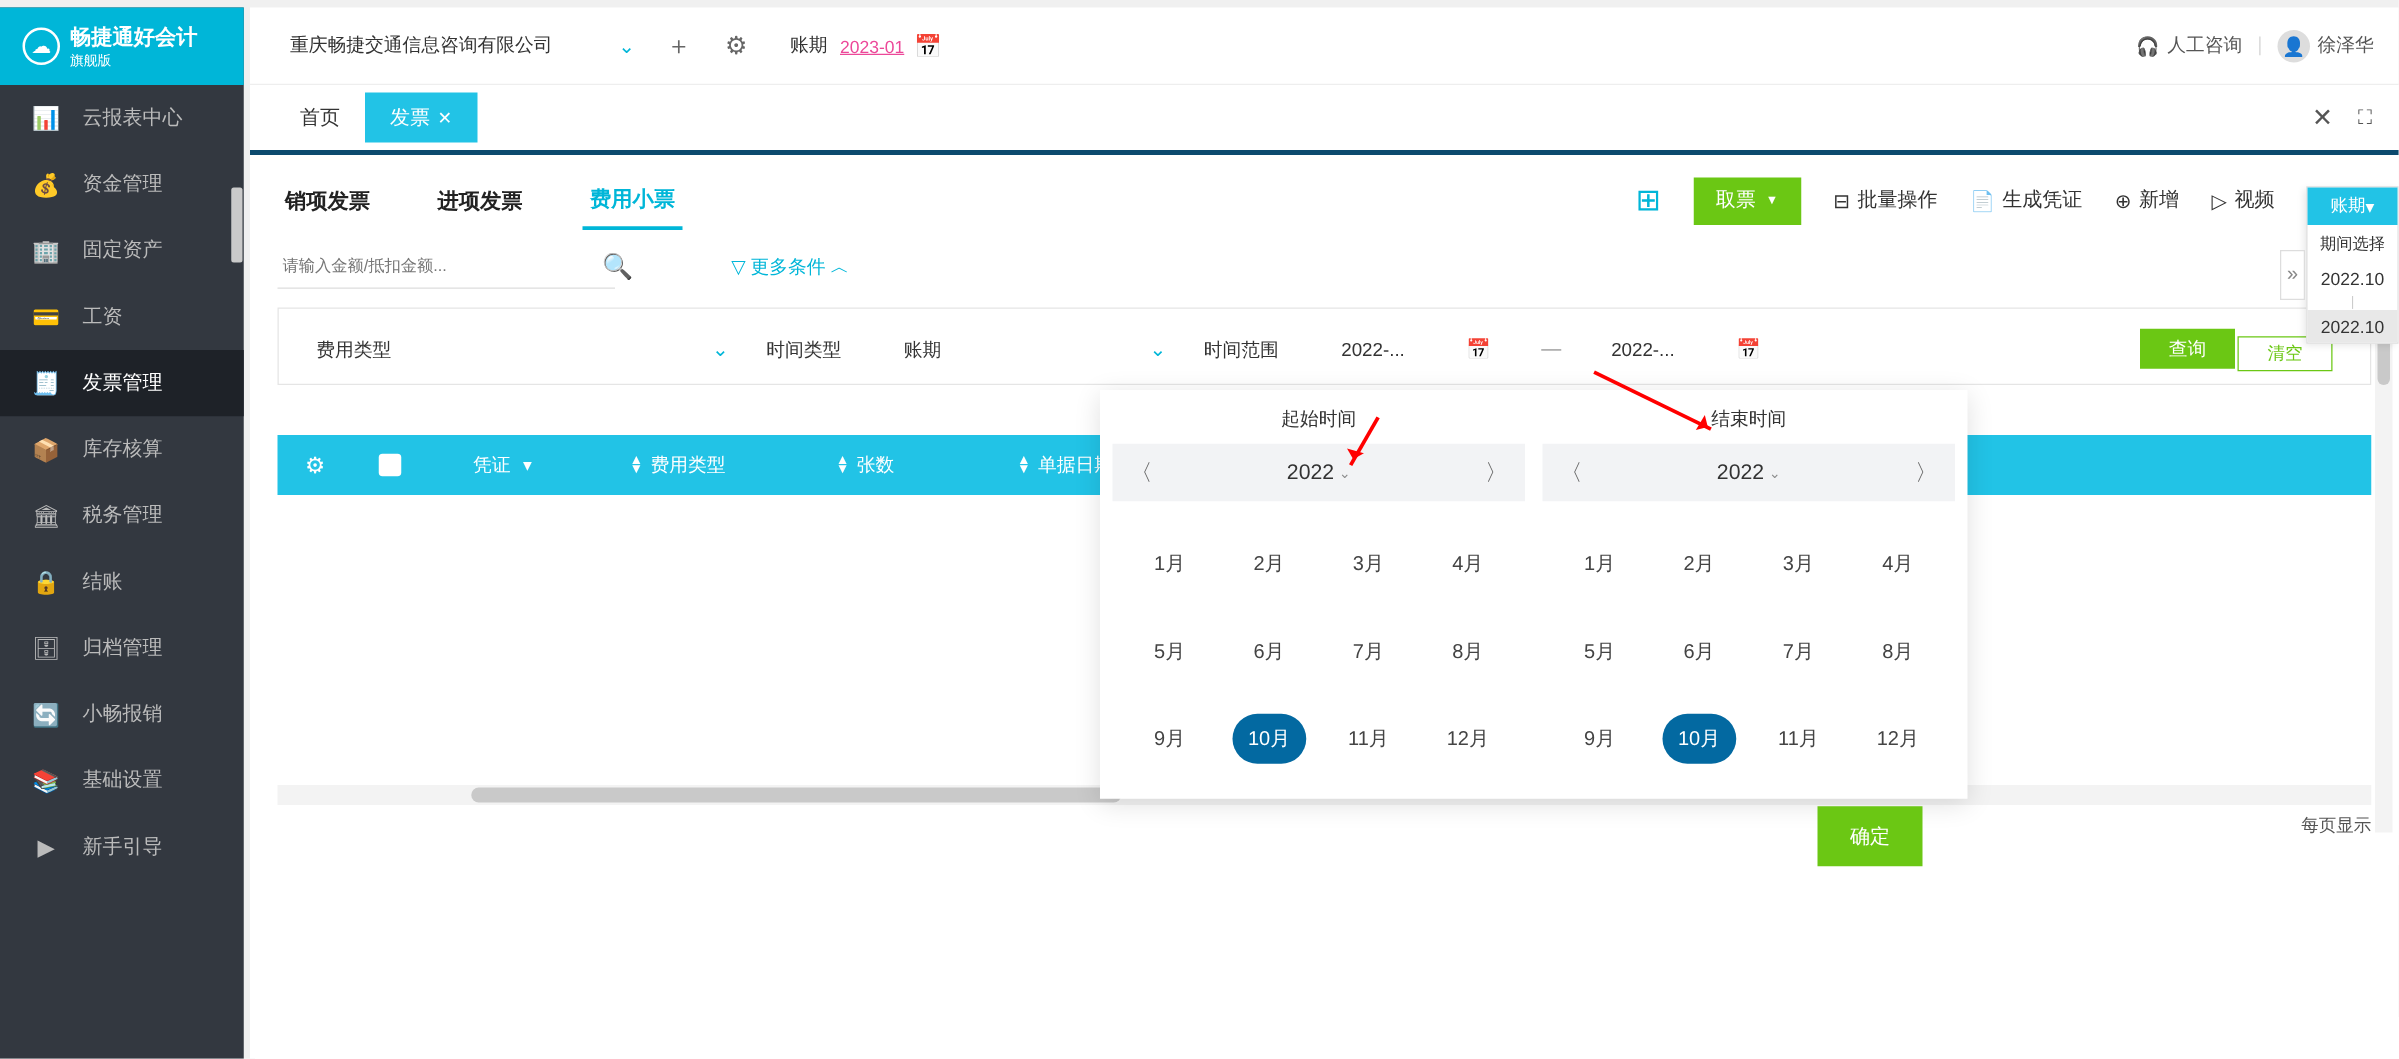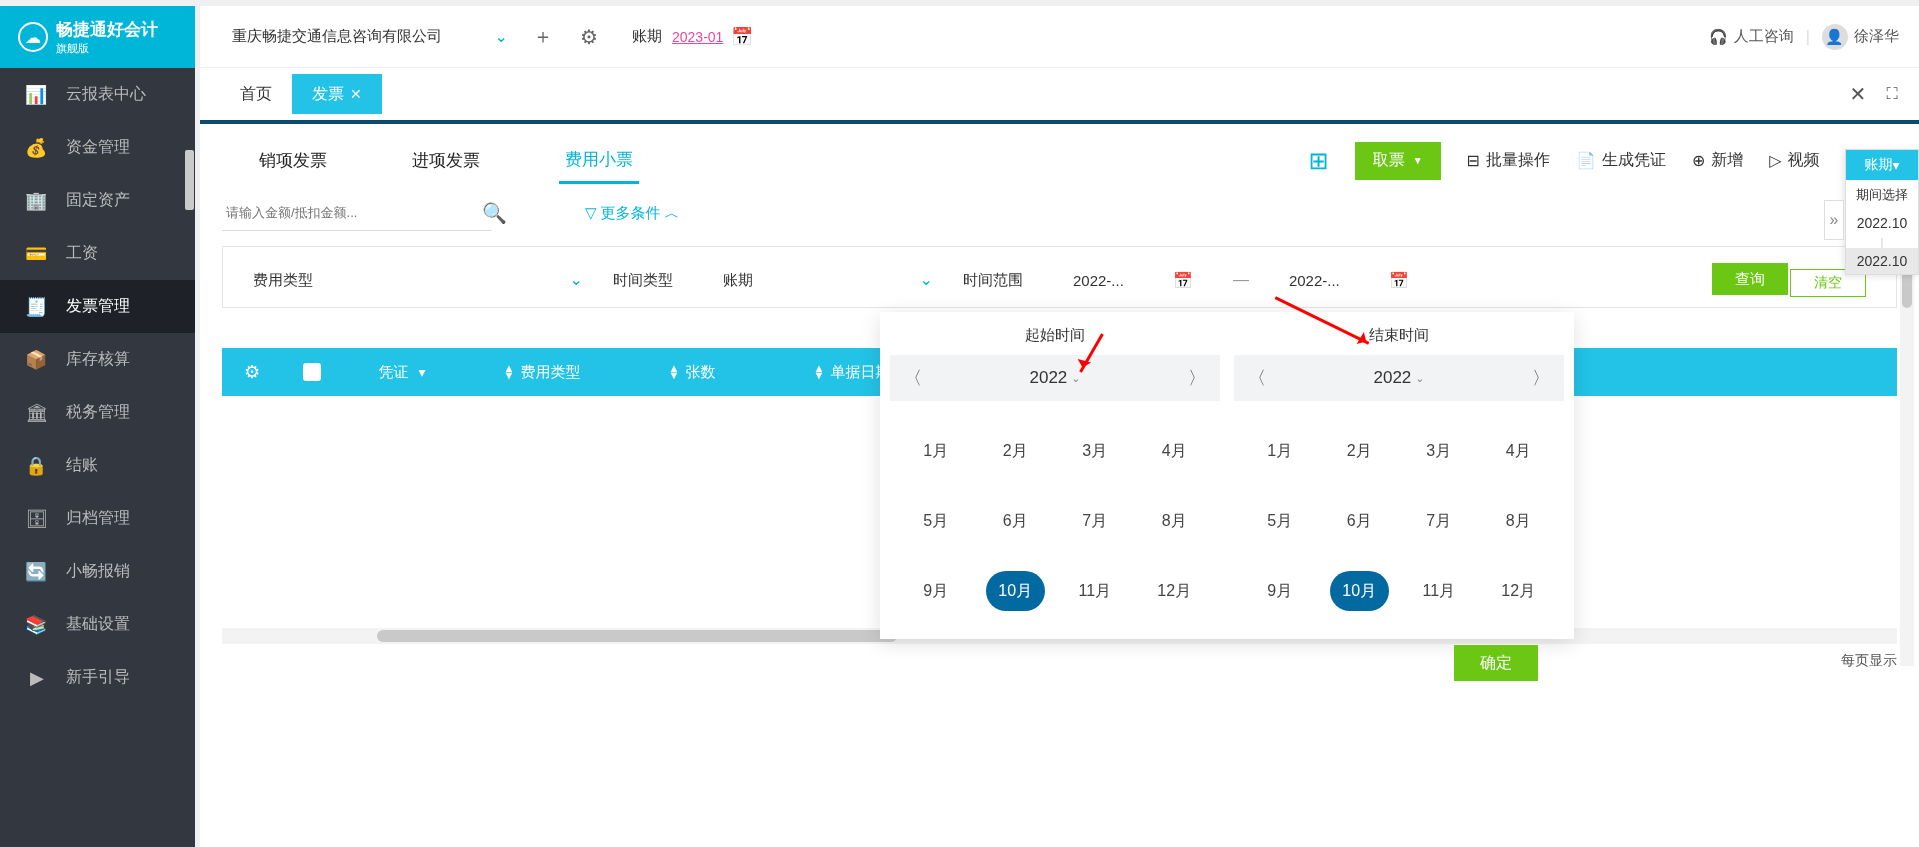--- a/index.html
+++ b/index.html
@@ -31,21 +31,21 @@
 .tabs { height: 56px; display: flex; align-items: center; padding-left: 20px; background: #fff; border-bottom: 4px solid #0c4a6e; }
 .tab { padding: 0 20px; height: 40px; display: flex; align-items: center; font-size: 16px; color: #333; cursor: pointer; }
 .tab.active { background: #22c3e6; color: #fff; }
 .tab-close { margin-left: 6px; font-size: 14px; }
 .tabs-right { margin-left: auto; display: flex; align-items: center; padding-right: 10px; }
 .close-x { width: 34px; height: 34px; display: flex; align-items: center; justify-content: center; font-size: 20px; color: #555; cursor: pointer; }
 .expand { width: 34px; height: 34px; display: flex; align-items: center; justify-content: center; font-size: 16px; color: #555; cursor: pointer; }
 
 .content { padding: 14px 22px; background: #fff; position: relative; }
 .subtabs { display: flex; align-items: center; height: 46px; border-bottom: 1px solid transparent; }
-.subtab { padding: 0 6px; margin-right: 42px; font-size: 17px; color: #222; font-weight: 400; height: 46px; display: flex; align-items: center; cursor: pointer; margin-left: 31px; }
+.subtab { padding: 0 6px; margin-right: 42px; font-size: 17px; color: #222; font-weight: 700; height: 46px; display: flex; align-items: center; cursor: pointer; }
 .subtab.active { color: #00b6d8; border-bottom: 3px solid #00b6d8; }
 .subtabs-actions { margin-left: auto; display: flex; align-items: center; gap: 26px; }
 .qr-icon { color: #00b6d8; font-size: 24px; }
 .btn-green { background: #6bc714; color: #fff; height: 38px; padding: 0 18px; display: flex; align-items: center; font-size: 16px; border: none; cursor: pointer; }
 .btn-green .tri { margin-left: 8px; font-size: 10px; }
 .action-link { display: flex; align-items: center; gap: 6px; color: #333; font-size: 16px; cursor: pointer; }
 .action-link .ico { font-size: 16px; }
 
 .filter-row { display: flex; align-items: center; height: 58px; gap: 18px; }
 .search-input { width: 270px; height: 36px; border: none; border-bottom: 1px solid #ddd; font-size: 13px; padding: 0 4px; outline: none; }
@@ -94,21 +94,21 @@
 .dp-col { width: 330px; }
 .dp-title { text-align: center; font-size: 15px; color: #333; padding: 6px 0 10px; font-weight: 500; }
 .dp-head { background: #f2f3f5; height: 46px; display: flex; align-items: center; justify-content: space-between; padding: 0 14px; }
 .dp-nav { font-size: 18px; color: #666; cursor: pointer; }
 .dp-year { font-size: 17px; color: #333; font-weight: 500; display: flex; align-items: center; gap: 4px; }
 .dp-year .sm { font-size: 11px; color: #888; }
 .dp-grid { display: grid; grid-template-columns: repeat(4,1fr); gap: 30px 20px; padding: 30px 16px 14px; }
 .dp-month { height: 40px; display: flex; align-items: center; justify-content: center; font-size: 16px; color: #444; cursor: pointer; border-radius: 20px; }
 .dp-month.sel { background: #0369a1; color: #fff; }
 .dp-outer-confirm { position: absolute; left: 1454px; top: 645px; z-index: 101; }
-.dp-outer-confirm button { background: #6bc714; color: #fff; border: none; width: 84px; height: 36px; font-size: 16px; cursor: pointer; }
+.dp-outer-confirm button { background: #6bc714; color: #fff; border: none; width: 84px; height: 48px; font-size: 16px; cursor: pointer; }
 
 .vscroll { position: absolute; right: 5px; top: 200px; width: 14px; height: 460px; background: #f3f3f3; }
 .vscroll-thumb { width: 10px; height: 100px; background: #c9c9c9; border-radius: 5px; margin: 2px auto; }
 
 .arrow1 { position: absolute; left: 1090px; top: 331px; width: 3px; height: 44px; background: #ff0000; transform: rotate(30deg); z-index: 120; }
 .arrow1::after { content: ""; position: absolute; bottom: -2px; left: -6px; border: 7px solid transparent; border-top-color: #ff0000; transform: rotate(-15deg); }
 .arrow2 { position: absolute; left: 1270px; top: 319px; width: 104px; height: 3px; background: #ff0000; transform: rotate(26deg); z-index: 120; }
 .arrow2::after { content: ""; position: absolute; right: -4px; top: -6px; border: 7px solid transparent; border-left-color: #ff0000; transform: rotate(5deg); }
 </style>
 </head>

